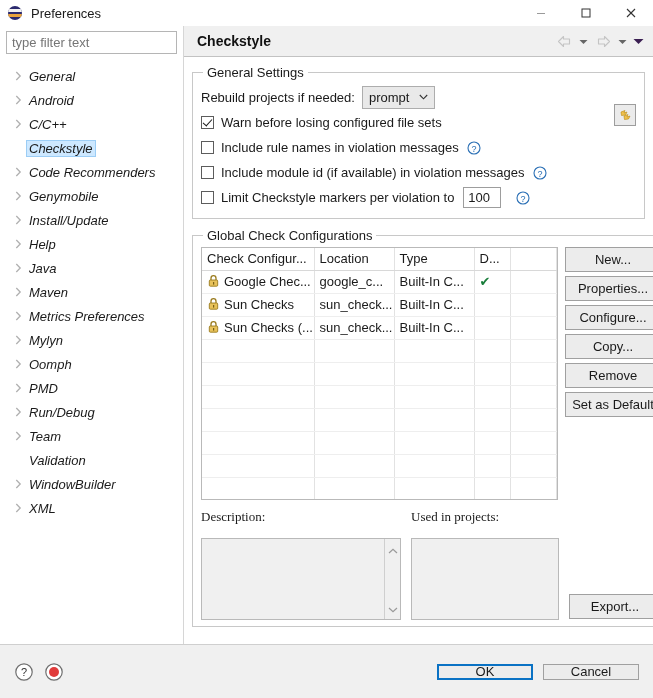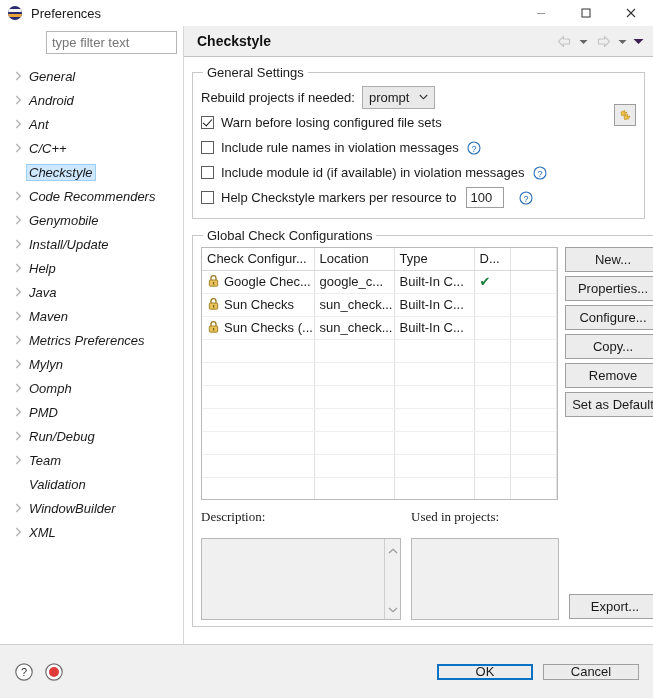--- a/index.html
+++ b/index.html
@@ -59,21 +59,21 @@
     background: #ffffff;
     display: flex;
   }
   .left-pane {
     width: 184px; flex: none;
     background: #ffffff;
     border-right: 1px solid #d6d6d6;
     padding: 0;
     position: relative;
   }
-  .filter-wrap { padding: 5px 6px 4px 6px; margin-left: 40px; }
+  .filter-wrap { padding: 5px 6px 4px 6px; }
   .filter-input {
     width: 100%; height: 23px;
     border: 1px solid #b5b5b5;
     background: #ffffff;
     font-family: "Liberation Sans", sans-serif;
     font-size: 13px;
     color: #9a9a9a;
     padding: 0 5px;
     outline: none;
   }
@@ -274,28 +274,20 @@
           </span>
           <span class="tree-label">General</span>
         </div>
         <div class="tree-item">
           <span class="twisty">
             <svg width="7" height="10" viewBox="0 0 7 10">
               <path d="M1.3 1 L5.2 5 L1.3 9" fill="none" stroke="#b0b0b0" stroke-width="1.3"></path>
             </svg>
           </span>
           <span class="tree-label">Android</span>
-        </div>
-        <div class="tree-item">
-          <span class="twisty">
-            <svg width="7" height="10" viewBox="0 0 7 10">
-              <path d="M1.3 1 L5.2 5 L1.3 9" fill="none" stroke="#b0b0b0" stroke-width="1.3"></path>
-            </svg>
-          </span>
-          <span class="tree-label">Ant</span>
         </div>
         <div class="tree-item">
           <span class="twisty">
             <svg width="7" height="10" viewBox="0 0 7 10">
               <path d="M1.3 1 L5.2 5 L1.3 9" fill="none" stroke="#b0b0b0" stroke-width="1.3"></path>
             </svg>
           </span>
           <span class="tree-label">C/C++</span>
         </div>
         <div class="tree-item selected">
@@ -502,21 +494,21 @@
                 <svg width="14" height="14" viewBox="0 0 14 14">
                   <circle cx="7" cy="7" r="6" fill="none" stroke="#2a6fb5" stroke-width="1.1"></circle>
                   <text x="7" y="10.5" font-size="9" text-anchor="middle" fill="#2a6fb5" font-family="Liberation Sans, sans-serif">?</text>
                 </svg>
               </span>
             </div>
           </div>
 
         <div class="cb-row">
           <span class="cbox"></span>
-          <span class="cb-label">Help Checkstyle markers per resource to</span>
+          <span class="cb-label">Limit Checkstyle markers per violation to</span>
           <input class="num-input" type="text" value="100" style="">
           <span class="help-icon">
             <svg width="14" height="14" viewBox="0 0 14 14">
                 <circle cx="7" cy="7" r="6" fill="none" stroke="#2a6fb5" stroke-width="1.1"></circle>
                 <text x="7" y="10.5" font-size="9" text-anchor="middle" fill="#2a6fb5" font-family="Liberation Sans, sans-serif">?</text>
               </svg>
           </span>
         </div>
 
       </fieldset>

